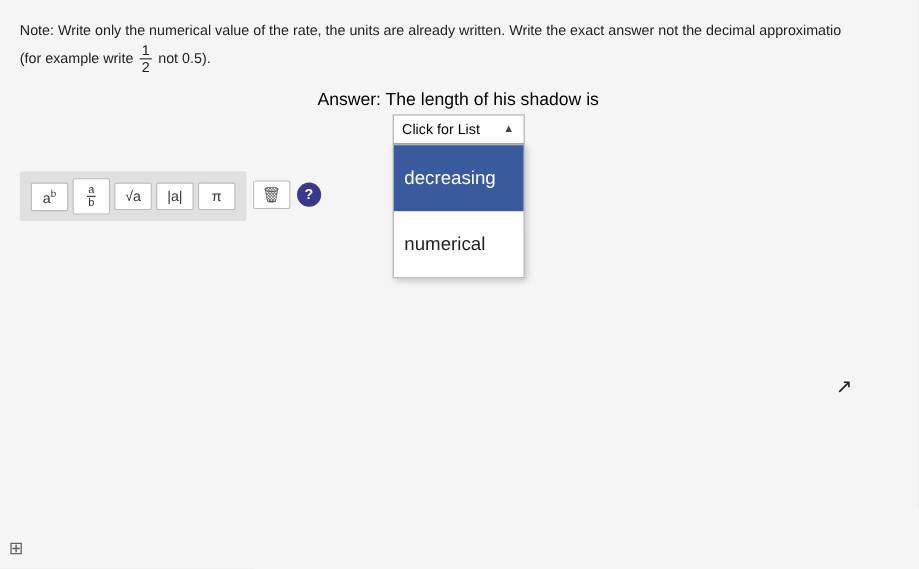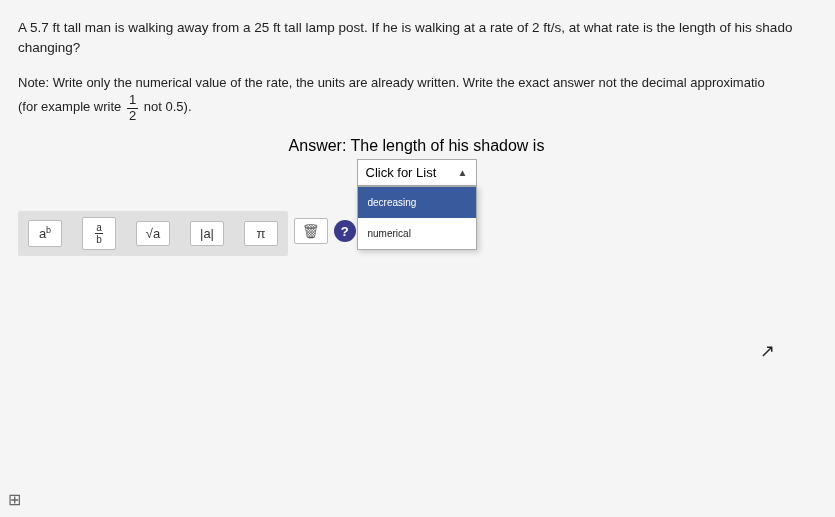--- a/index.html
+++ b/index.html
@@ -68,34 +68,34 @@
       position: absolute;
       top: 100%;
       left: 0;
       background: white;
       border: 1px solid #aaa;
       min-width: 120px;
       z-index: 100;
       box-shadow: 2px 2px 6px rgba(0,0,0,0.2);
     }
     .dropdown-item {
-      padding: 10px 10px;
-      font-size: 10px;
+      padding: 20px 10px;
+      font-size: 17px;
       cursor: pointer;
       color: #222;
     }
     .dropdown-item.selected {
       background: #3a5a9e;
       color: white;
     }
 
     .toolbar {
       display: flex;
       align-items: center;
-      gap: 20px;
+      gap: 4px;
       margin-top: 4px;
       background: #e0e0e0;
       padding: 6px 10px;
       width: fit-content;
       border-radius: 2px;
     }
     .toolbar-btn {
       background: white;
       border: 1px solid #bbb;
       padding: 4px 8px;
@@ -177,23 +177,20 @@
       gap: 4px;
       flex-wrap: nowrap;
       flex-direction: column;
     }
   </style>
 </head>
 <body>
 
 <div class="main-container">
 
-  <div class="question-text">
-    <span>A 5.7 ft tall man is walking away from a 25 ft tall lamp post.  If he is walking at a rate of 2 ft/s, at what rate is the length of his shado changing?</span>
-  </div>
 
   <div class="note-text">
     <span>Note: Write only the numerical value of the rate, the units are already written. Write the exact answer not the decimal approximatio</span><br>
     <span>(for example write</span>
     <span class="fraction">
       <span class="num">1</span>
       <span class="den">2</span>
     </span>
     <span>not 0.5).</span>
   </div>

